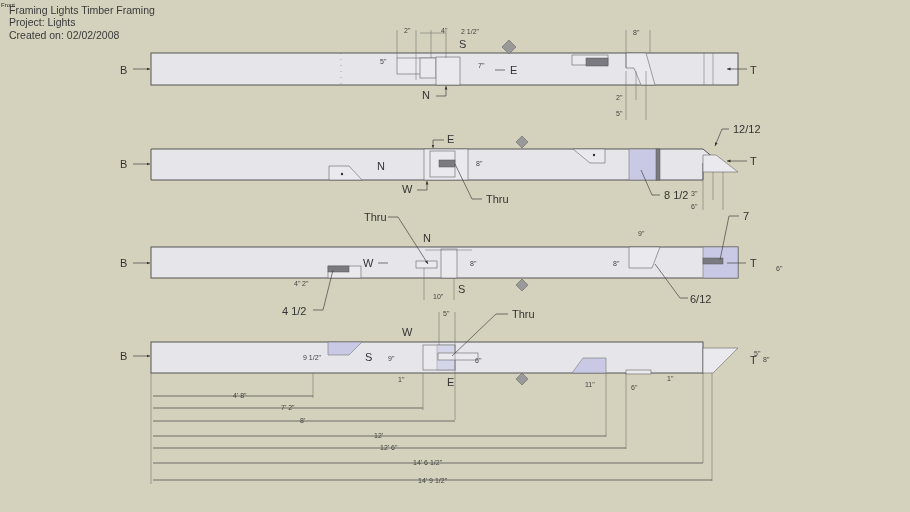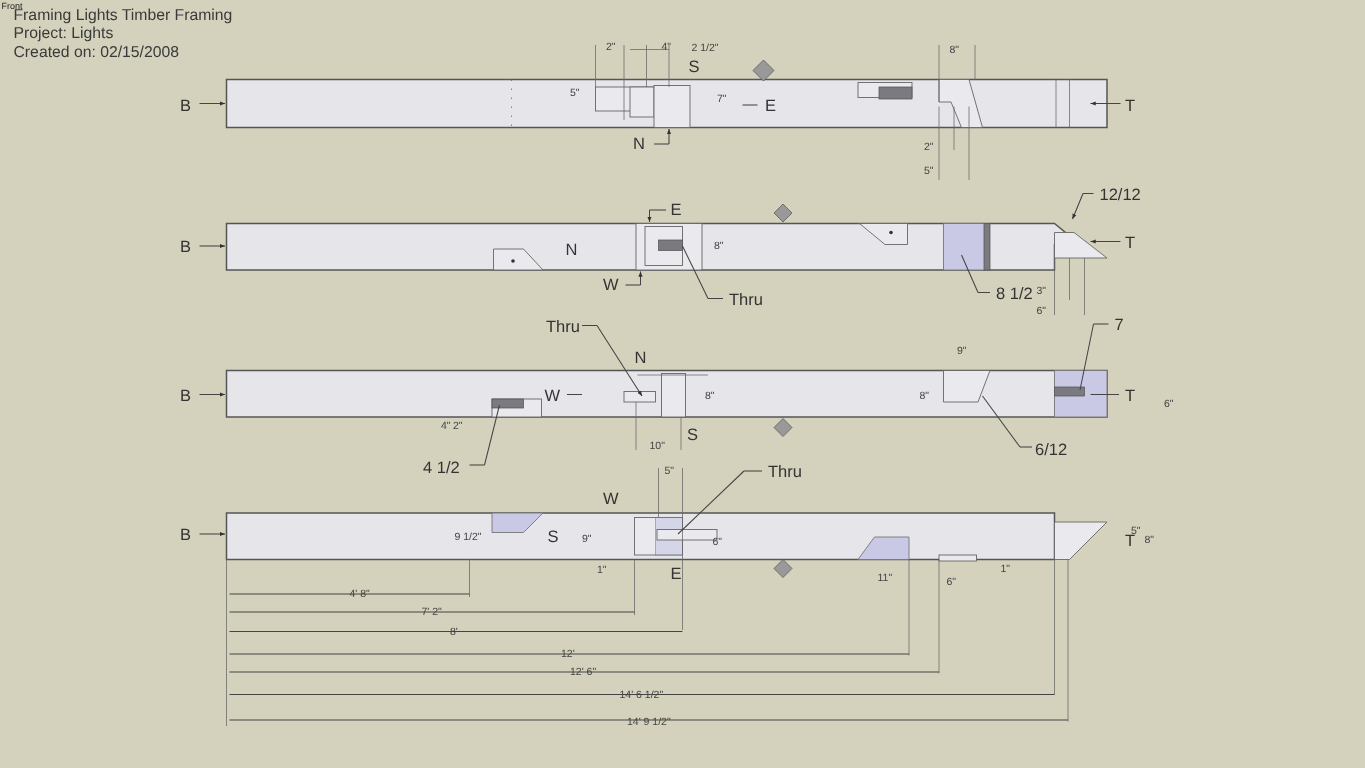--- a/index.html
+++ b/index.html
@@ -17,21 +17,21 @@
   .blue { fill:#c9c9e6; stroke:#777; stroke-width:0.6; }
   .dark { fill:#7a7a80; stroke:#555; stroke-width:0.5; }
 </style>
 </head>
 <body>
 
 <div class="hdr">
   <div class="front">Front</div>
   <div>Framing Lights Timber Framing</div>
   <div>Project: Lights</div>
-  <div>Created on: 02/15/2008</div>
+  <div>Created on: 02/02/2008</div>
 </div>
 
 <svg width="910" height="512" viewBox="0 0 910 512">
   <defs>
     <marker id="ar" markerWidth="6" markerHeight="6" refX="5" refY="3" orient="auto">
         <path d="M0,1 L5,3 L0,5 z" fill="#333"></path>
       </marker>
   </defs>
 
   <g>

